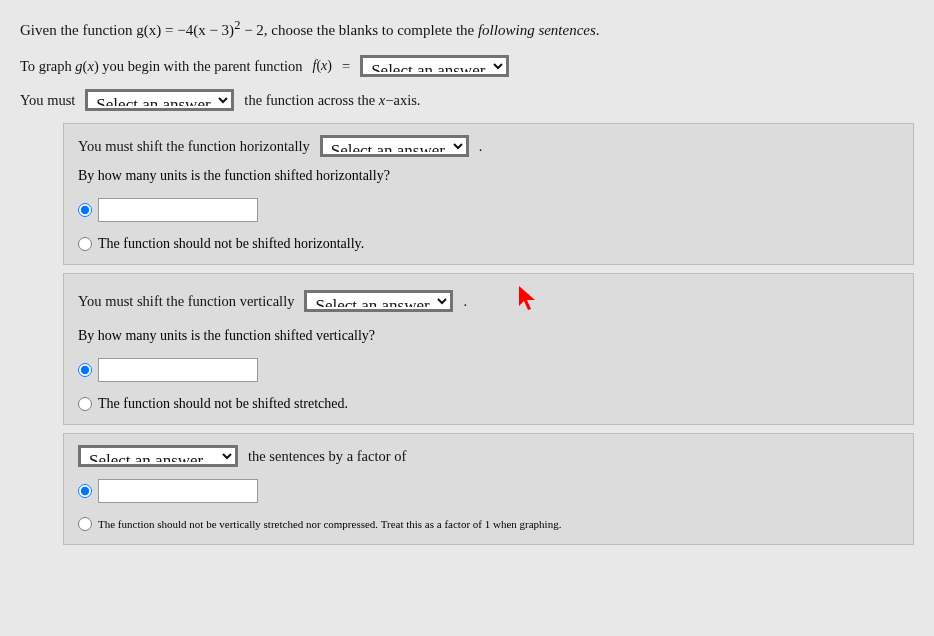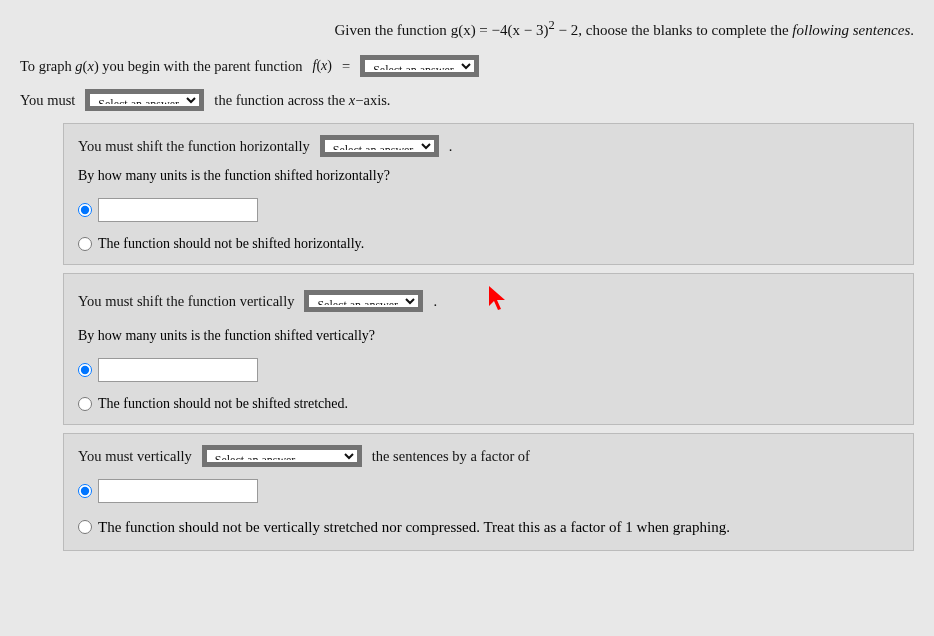--- a/index.html
+++ b/index.html
@@ -24,21 +24,20 @@
       min-height: 636px;
       padding: 16px 20px 20px 20px;
     }
 
     .question-header {
       font-size: 15px;
       color: #111;
       margin-bottom: 12px;
       font-style: italic;
       line-height: 1.5;
-      text-align: right;
     }
 
     .question-header span {
       font-style: normal;
     }
 
     .line {
       font-size: 14.5px;
       color: #111;
       margin-bottom: 10px;
@@ -52,23 +51,23 @@
     .section-block {
       background: #dcdcdc;
       border: 1px solid #bbb;
       margin-bottom: 8px;
       padding: 10px 14px 12px 14px;
       margin-left: 43px;
     }
 
     select.answer-select {
       background: white;
-      border: 5px solid #737373;
+      border: 3px solid #737373;
       padding: 2px 4px;
-      font-size: 12px;
+      font-size: 17px;
       font-family: Georgia, serif;
       cursor: pointer;
       color: #111;
       height: 22px;
     }
 
     .radio-group {
       margin-top: 6px;
       display: flex;
       flex-direction: column;
@@ -176,31 +175,30 @@
       </div>
       <div class="radio-row">
         <input type="radio" name="vert_units" style="">
         <span>The function should not be shifted stretched.</span>
       </div>
     </div>
   </div>
 
   <div class="section-block">
     <div class="line">
-      <span>You must vertically</span>
       <select class="answer-select" style="width:160px;">
         <option>Select an answer</option>
       </select>
       <span>the sentences by a factor of</span>
     </div>
     <div class="radio-group">
       <div class="radio-row">
         <input type="radio" name="vert_scale" checked="" style="">
         <input type="text" class="text-input" style="">
       </div>
       <div class="radio-row">
         <input type="radio" name="vert_scale" style="">
-        <span style="font-size:15px;line-height:1.4;max-width:700px;">The function should not be vertically stretched nor compressed. Treat this as a factor of 1 when graphing.</span>
+        <span style="font-size:11px;line-height:1.4;max-width:700px;">The function should not be vertically stretched nor compressed. Treat this as a factor of 1 when graphing.</span>
       </div>
     </div>
   </div>
 
 </div>
 
 </body></html>

